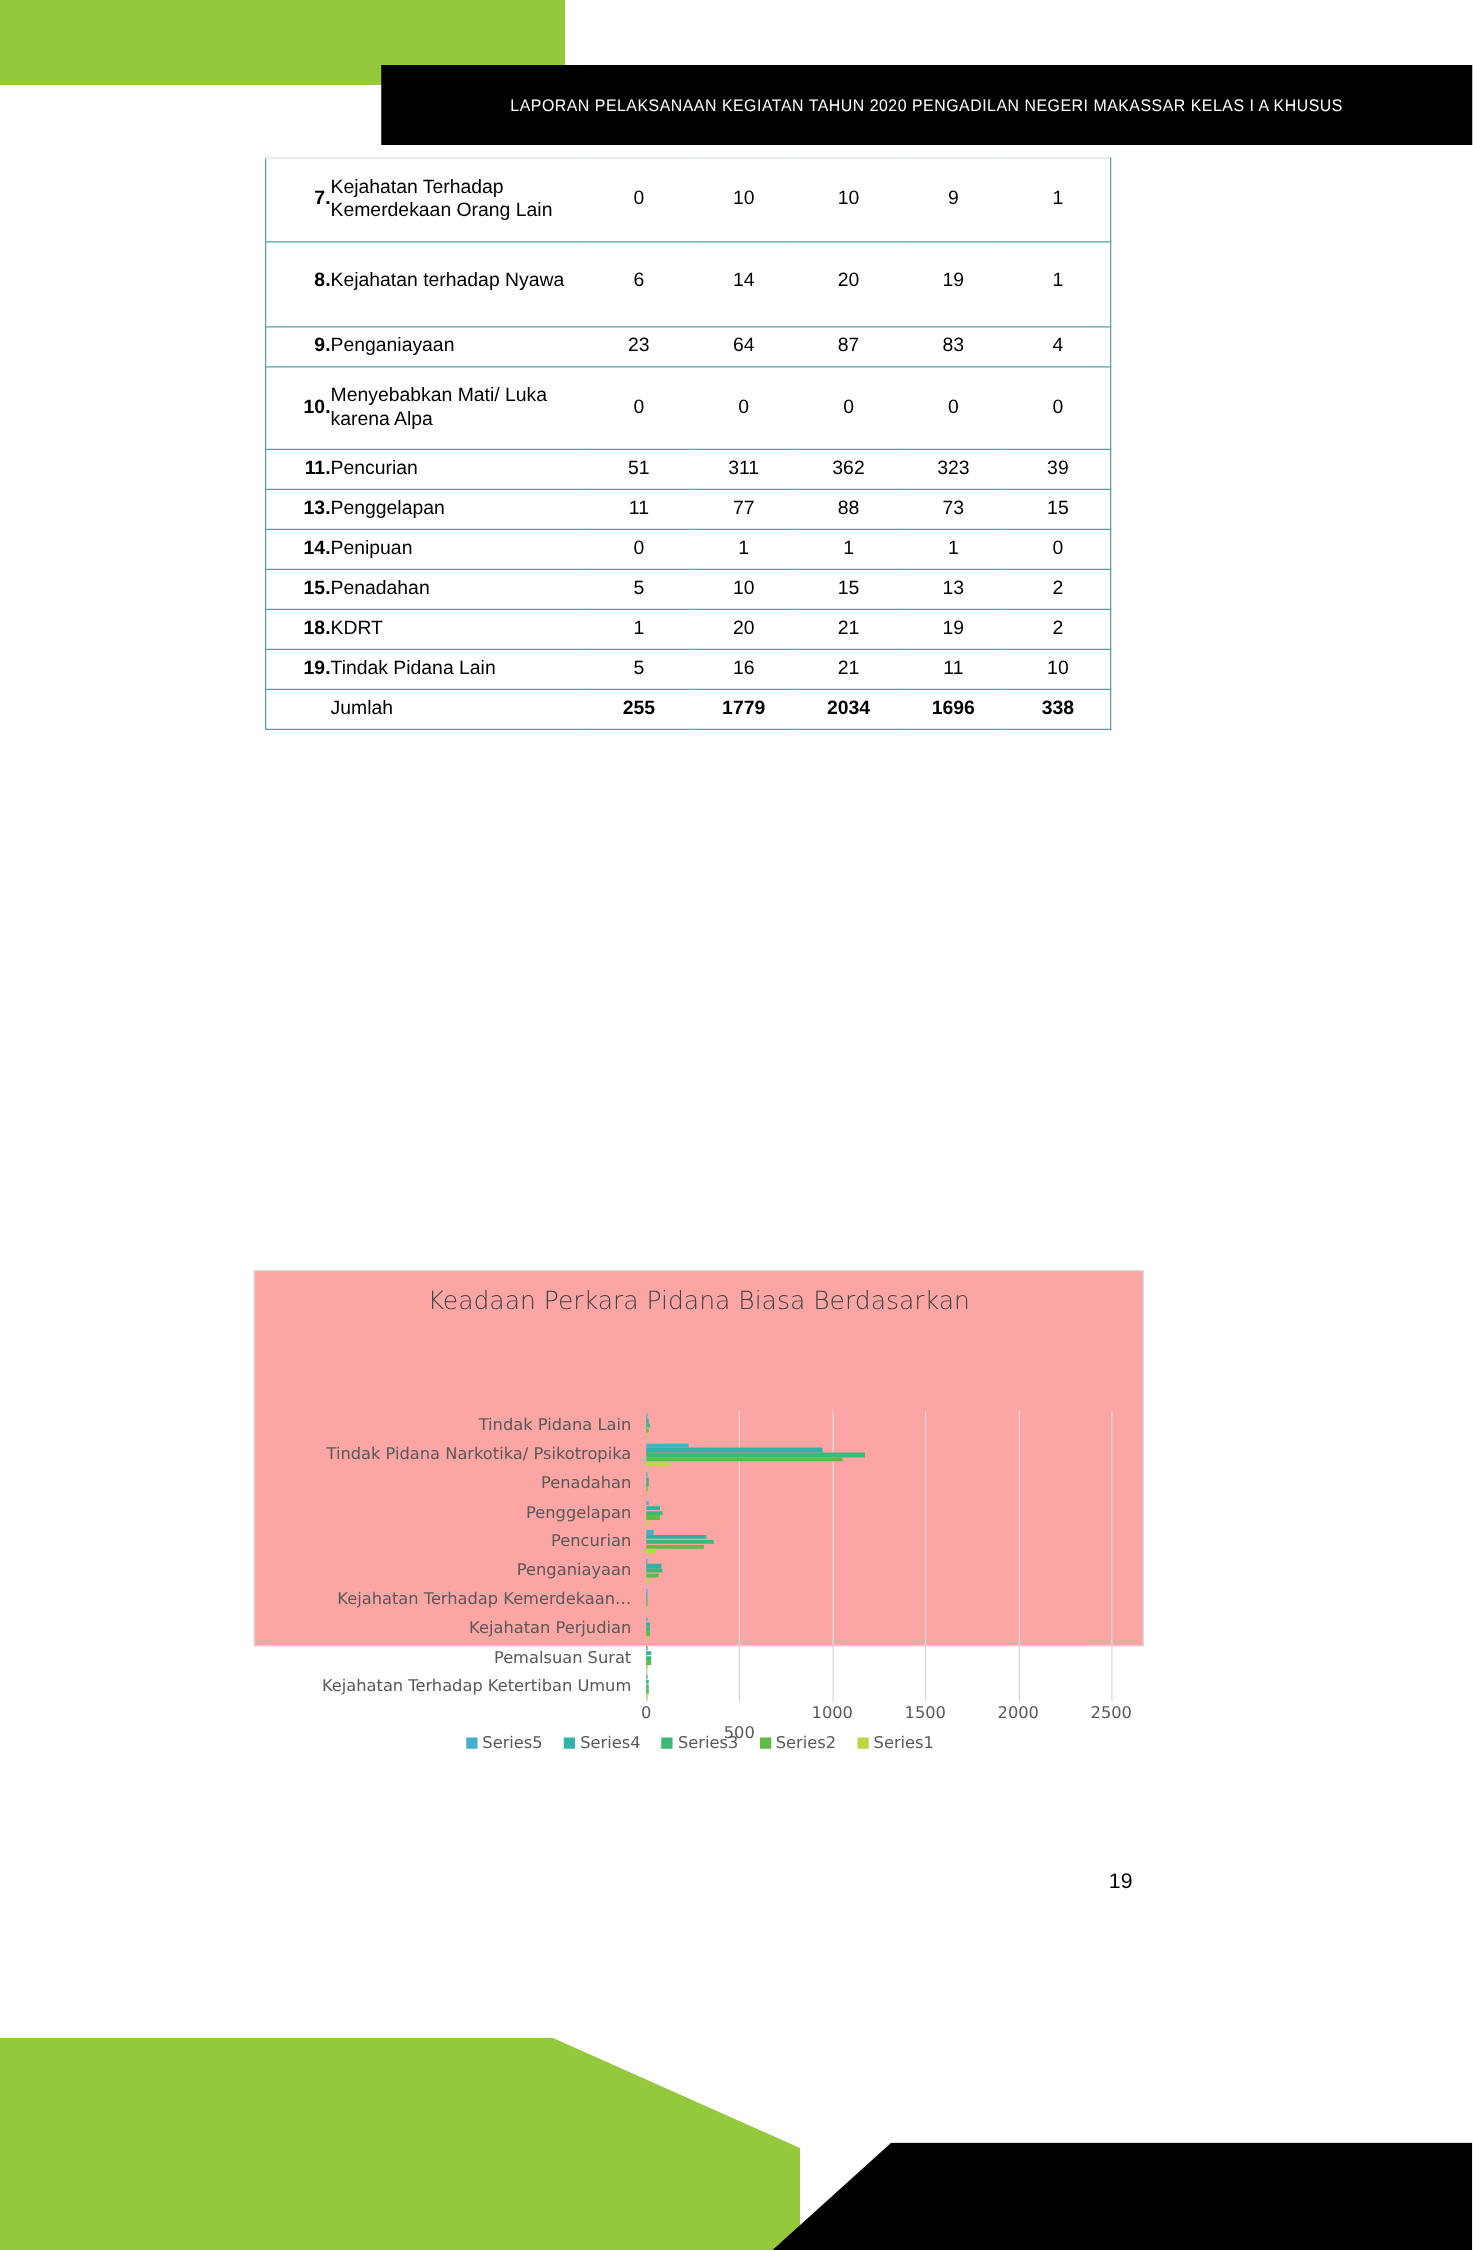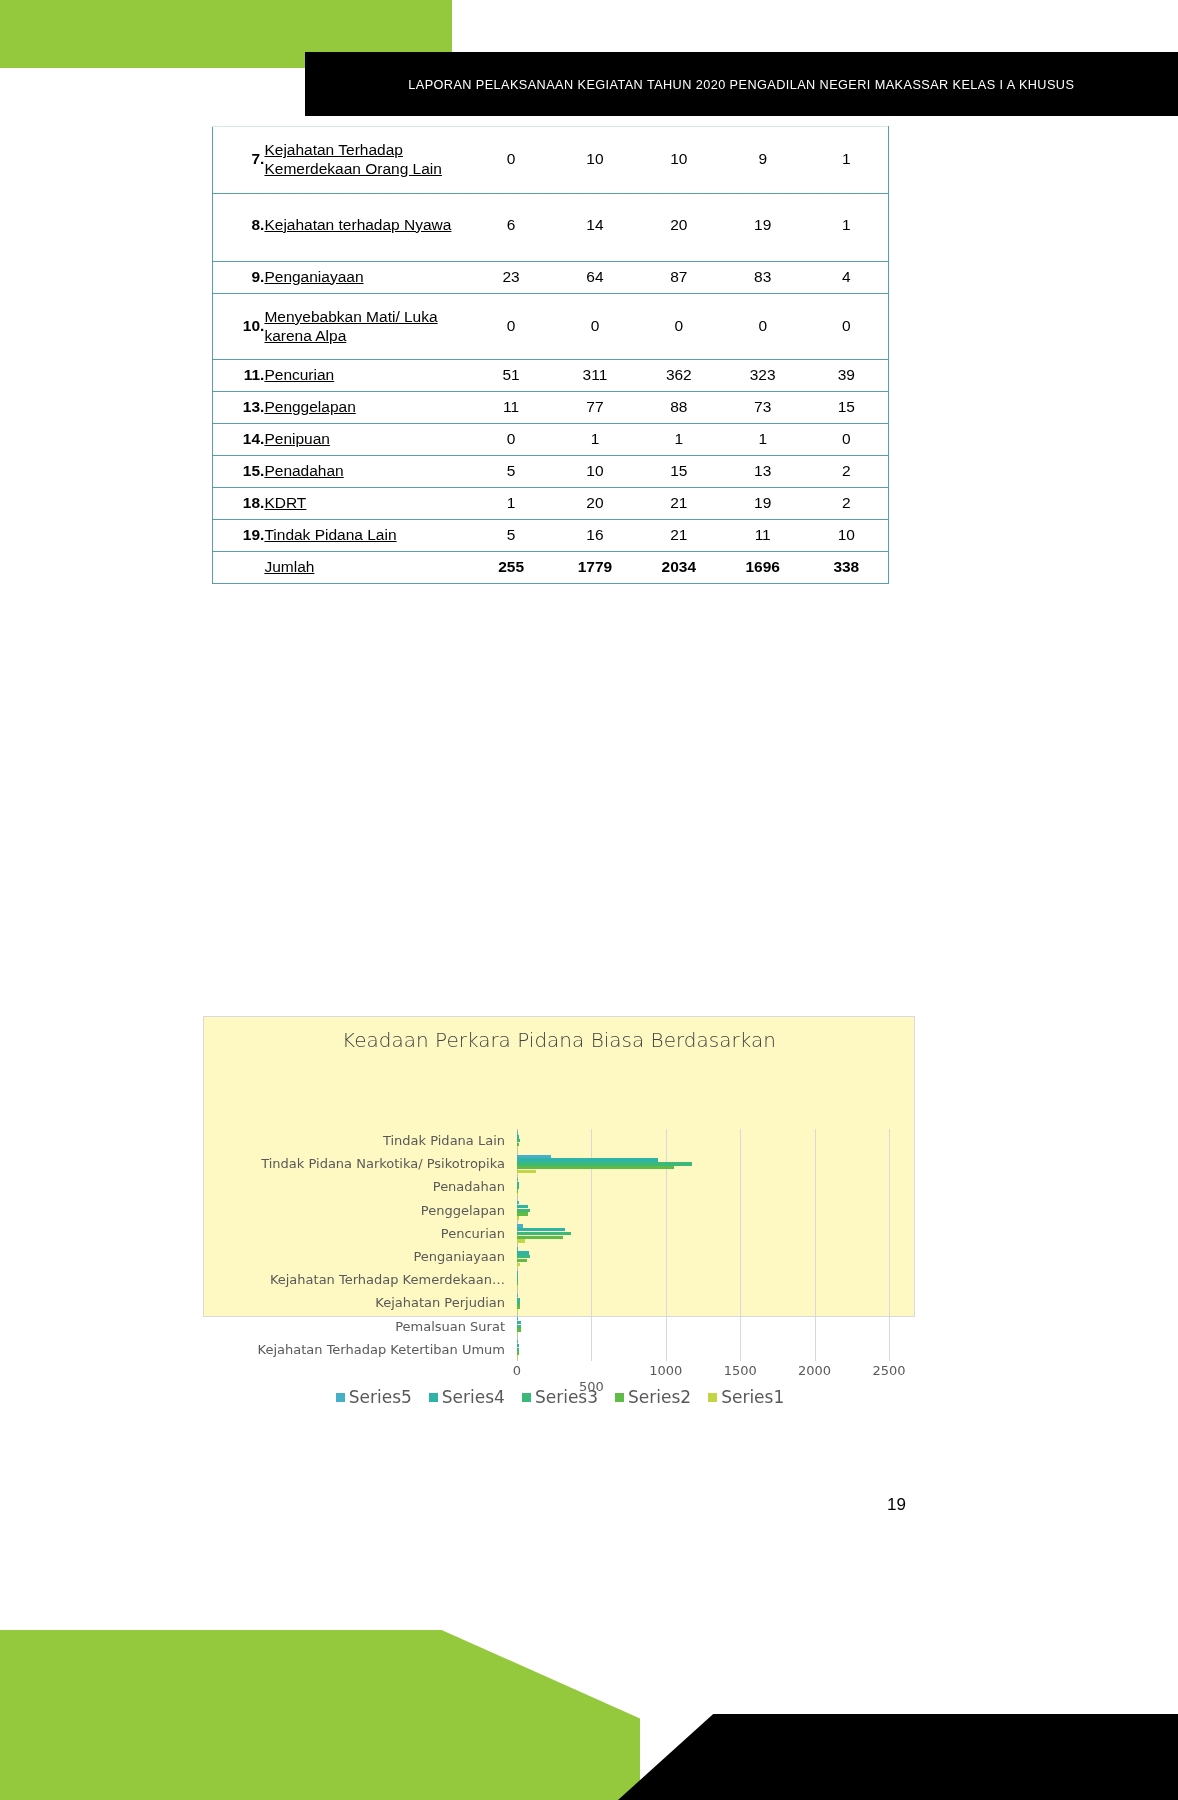--- a/index.html
+++ b/index.html
@@ -70,34 +70,34 @@
   }
   table.data tr:first-child td { border-top: 1.4px solid #d8e8ea; }
   table.data td.side { border-left: 1.4px solid #57a0ab; }
   table.data td.sideR { border-right: 1.4px solid #57a0ab; }
   td.num-idx {
     width: 52px;
     text-align: right;
     font-weight: bold;
     padding-right: 9px;
   }
-  td.label { width: 205px; padding-right: 6px; text-decoration: underline; }
+  td.label { width: 205px; padding-right: 6px; }
   td.v { width: 84px; text-align: center; }
   tr.total td { font-weight: bold; }
   tr.total td.label, tr.total td.num-idx { font-weight: normal; }
   tr.total td.label { padding-left: 0; }
   tr.tall td { padding-top: 14px; padding-bottom: 14px; }
   tr.xtall td { padding-top: 22px; padding-bottom: 26px; }
 
   
   .chart-box {
     position: absolute; left: 203px; top: 1016px;
     width: 712px; height: 301px;
     border: 1px solid #d9d9d9;
-    background: #fef9c3;
+    background: #fca5a5;
   }
   .chart-title {
     text-align: center;
     font-family: "DejaVu Sans", sans-serif;
     font-size: 20px;
     color: #404040;
     line-height: 1.32;
     padding-top: 10px;
     font-weight: 300;
   }
@@ -158,21 +158,21 @@
     white-space: nowrap;
   }
   .legend {
     position: absolute;
     left: 0; top: 258px;
     width: 712px;
     display: flex;
     justify-content: center;
     gap: 17px;
     font-family: "DejaVu Sans", sans-serif;
-    font-size: 17px;
+    font-size: 13px;
     color: #595959;
   }
   .legend .item { display: flex; align-items: center; gap: 4px; }
   .legend .swatch { width: 9px; height: 9px; display: inline-block; }
 </style>
 </head>
 <body>
 
 <div class="green-top"></div>
 

